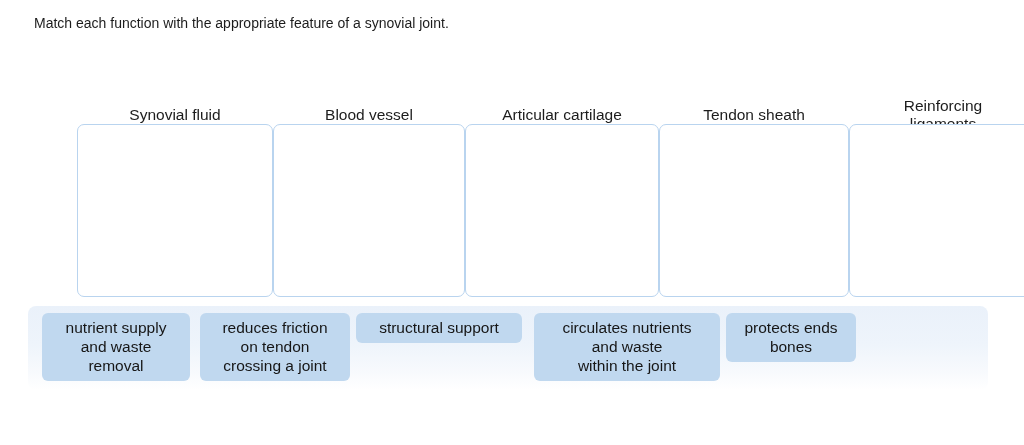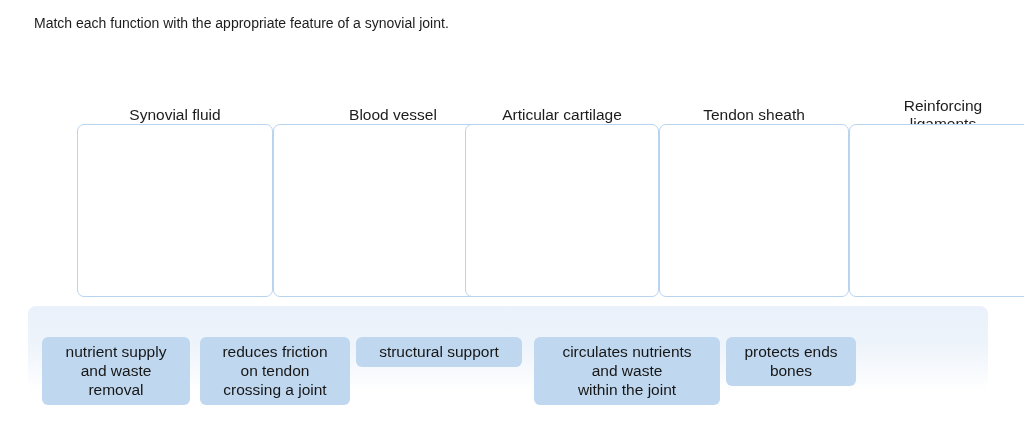--- a/index.html
+++ b/index.html
@@ -85,36 +85,35 @@
     box-sizing: border-box;
     background: #c0d8ef;
     border-radius: 6px;
     text-align: center;
     font-size: 15.5px;
     line-height: 19px;
     color: #161616;
     padding: 5px 9px 6px 9px;
     cursor: move;
     user-select: none;
-    margin-top: 24px;
   }
 </style>
 </head>
 <body>
 
 <div id="prompt">Match each function with the appropriate feature of a synovial joint.</div>
 
 <div id="match-area">
 
   <div class="column" style="left:0px; width:196px;">
     <div class="col-header">Synovial fluid</div>
     <div class="dropzone"></div>
   </div>
 
-  <div class="column" style="left:196px; width:192px;padding-left:48px;">
+  <div class="column" style="left:196px; width:192px;">
     <div class="col-header">Blood vessel</div>
     <div class="dropzone"></div>
   </div>
 
   <div class="column" style="left:582px; width:190px;">
     <div class="col-header">Tendon sheath</div>
     <div class="dropzone"></div>
   </div>
 
   <div class="column" style="left:388px; width:194px;">

